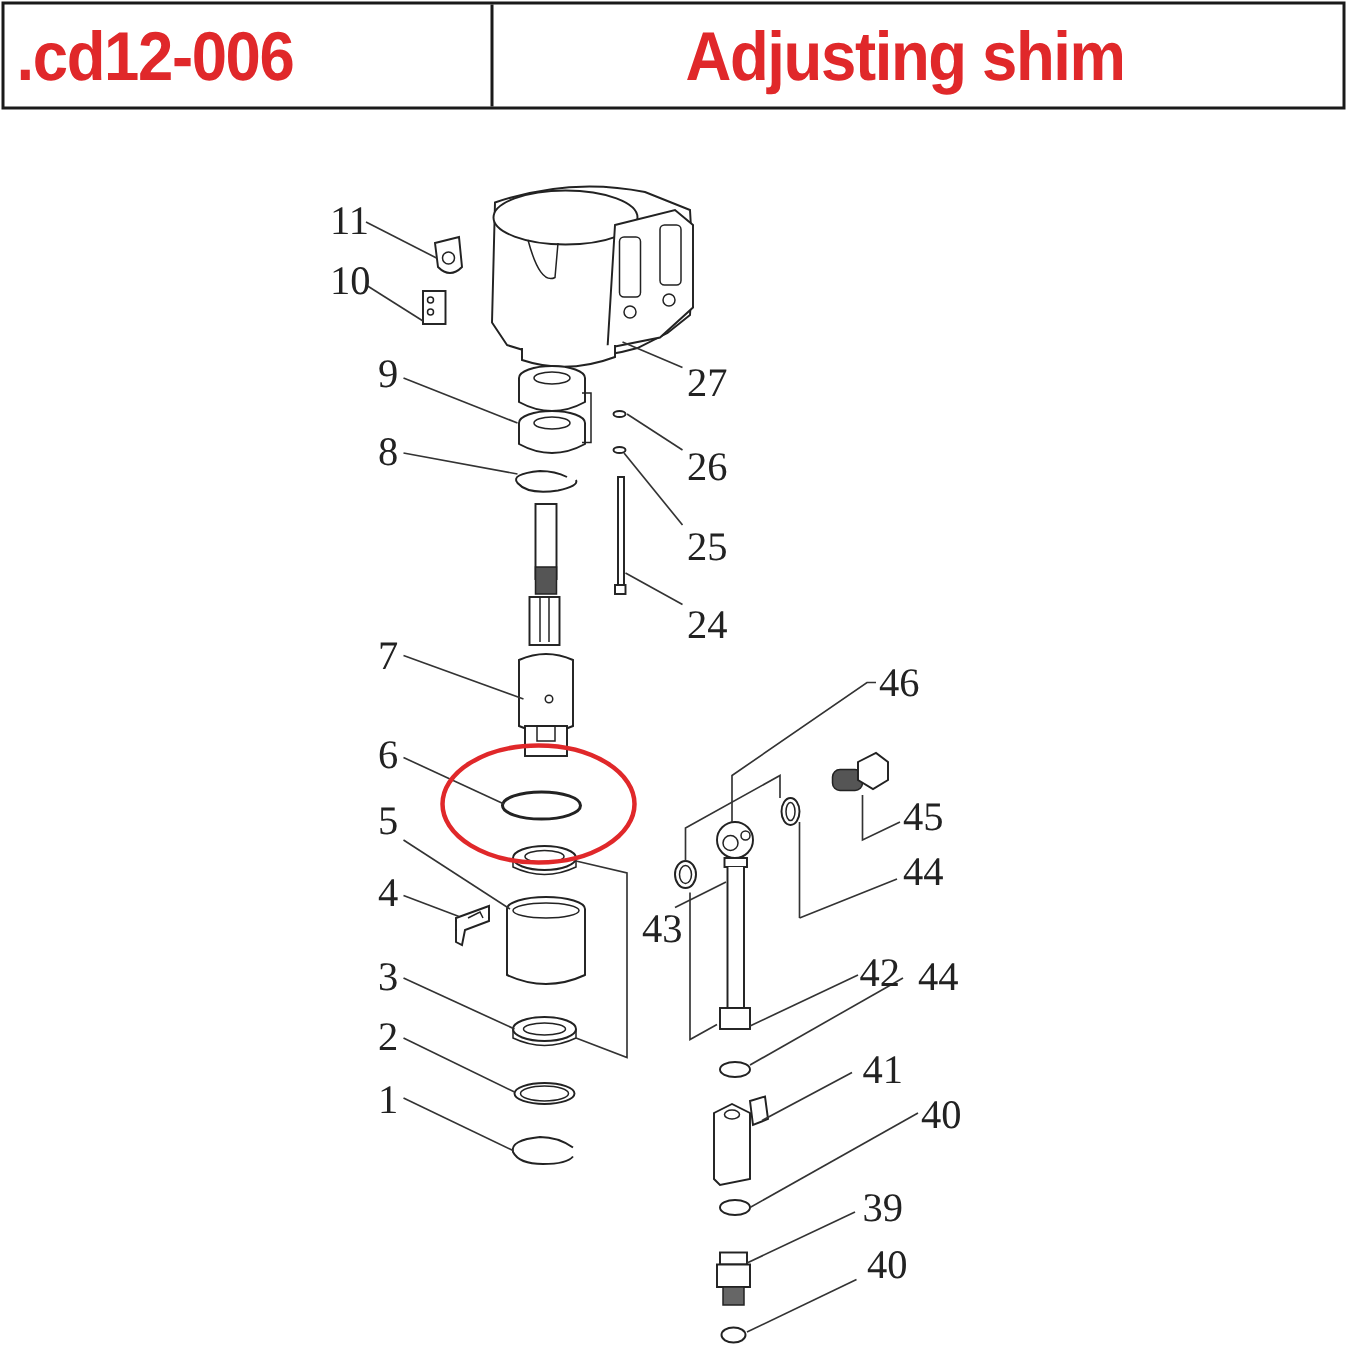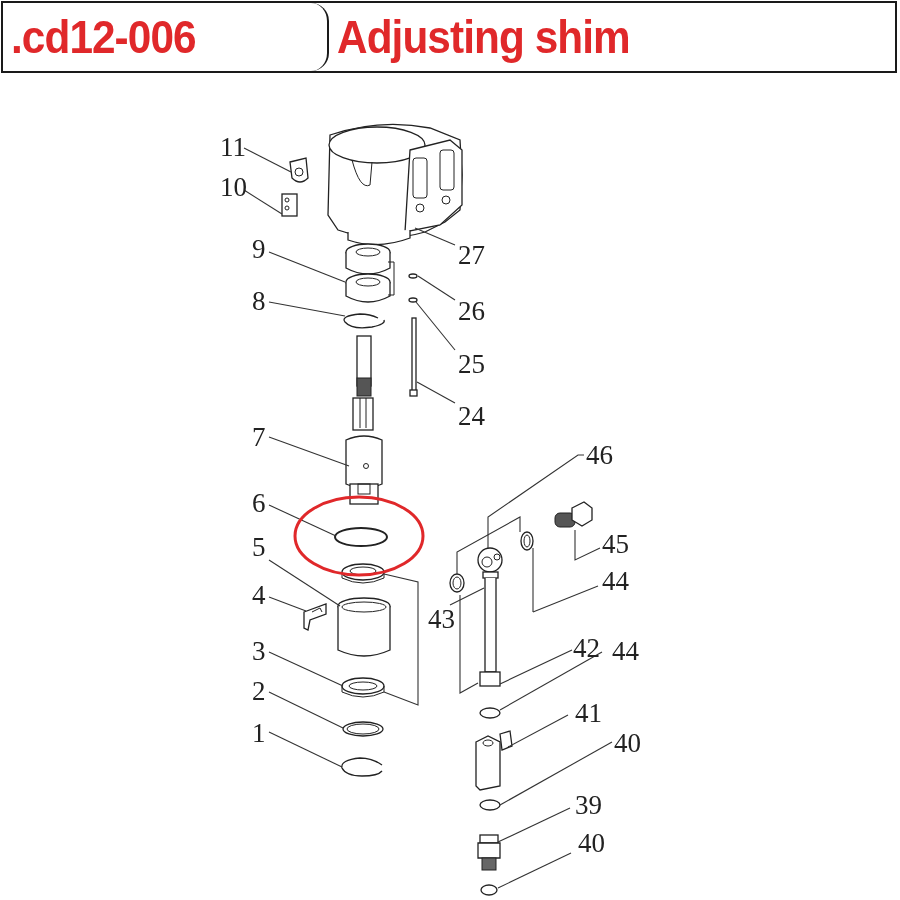--- a/index.html
+++ b/index.html
@@ -3,23 +3,23 @@
   <meta charset="utf-8">
   <style>
     html, body { margin: 0; padding: 0; background: #ffffff; }
     body { width: 900px; height: 900px; position: relative; overflow: hidden; font-family: "Liberation Sans", sans-serif; }
     .header {
       position: absolute; left: 1px; top: 1px; width: 896px; height: 72px;
       border: 2px solid #1a1a1a; display: flex; box-sizing: border-box; background: #fff;
     }
     .header .code-cell {
       width: 326px; border-right: 2px solid #1a1a1a; display: flex; align-items: center;
-      padding-left: 8px; box-sizing: border-box; border-radius: 18px;
+      padding-left: 8px; box-sizing: border-box;
     }
-    .header .title-cell { flex: 1; display: flex; align-items: center; padding-left: 8px; box-sizing: border-box; }
+    .header .title-cell { flex: 1; display: flex; align-items: center; padding-left: 8px; box-sizing: border-box; justify-content: center; }
     .header span {
       color: #e0282a; font-family: "Liberation Sans", sans-serif; font-weight: bold;
       font-size: 46px; letter-spacing: -1px; transform: scaleX(0.92); transform-origin: left center; display: inline-block;
     }
     svg.diagram { position: absolute; left: 0; top: 0; }
     .lbl { font-family: "Liberation Serif", serif; font-size: 27px; fill: #222; }
     .part { fill: #fff; stroke: #222; stroke-width: 1.3; }
     .thin { fill: none; stroke: #222; stroke-width: 1; }
     .lead { fill: none; stroke: #333; stroke-width: 1.1; }
   </style>

